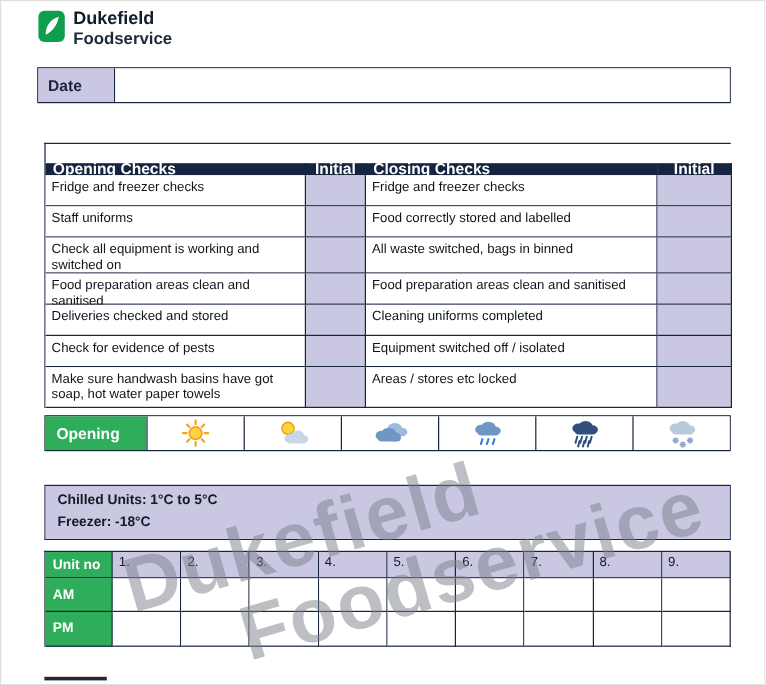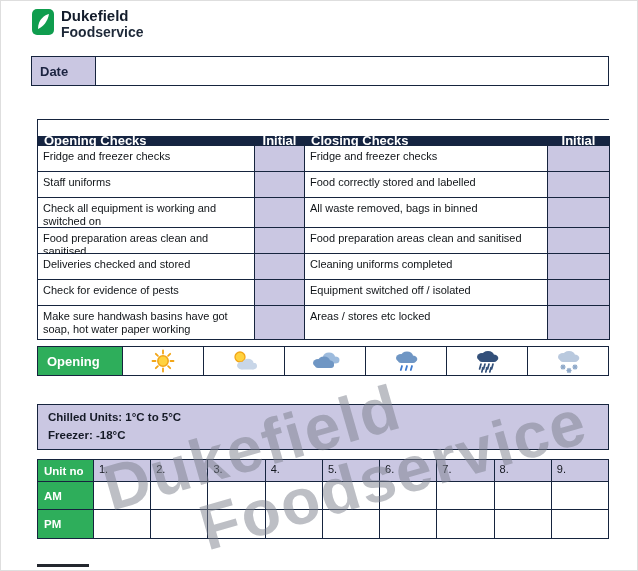--- a/index.html
+++ b/index.html
@@ -98,39 +98,39 @@
     <div class="tcell">Fridge and freezer checks</div>
     <div class="icell"></div>
 
     <div class="tcell">Staff uniforms</div>
     <div class="icell"></div>
     <div class="tcell">Food correctly stored and labelled</div>
     <div class="icell"></div>
 
     <div class="tcell">Check all equipment is working and switched on</div>
     <div class="icell"></div>
-    <div class="tcell">All waste removed, bags in binned</div>
+    <div class="tcell">All waste switched, bags in binned</div>
     <div class="icell"></div>
 
     <div class="tcell">Food preparation areas clean and sanitised</div>
     <div class="icell"></div>
     <div class="tcell">Food preparation areas clean and sanitised</div>
     <div class="icell"></div>
 
     <div class="tcell">Deliveries checked and stored</div>
     <div class="icell"></div>
     <div class="tcell">Cleaning uniforms completed</div>
     <div class="icell"></div>
 
     <div class="tcell">Check for evidence of pests</div>
     <div class="icell"></div>
     <div class="tcell">Equipment switched off / isolated</div>
     <div class="icell"></div>
 
-    <div class="tcell">Make sure handwash basins have got soap, hot water paper working</div>
+    <div class="tcell">Make sure handwash basins have got soap, hot water paper towels</div>
     <div class="icell"></div>
     <div class="tcell">Areas / stores etc locked</div>
     <div class="icell"></div>
   </div>
 
   <div class="weather-row">
     <div class="weather-label">Opening</div>
 
     <div class="wcell">
       <svg width="26" height="24" viewBox="0 0 26 24">

